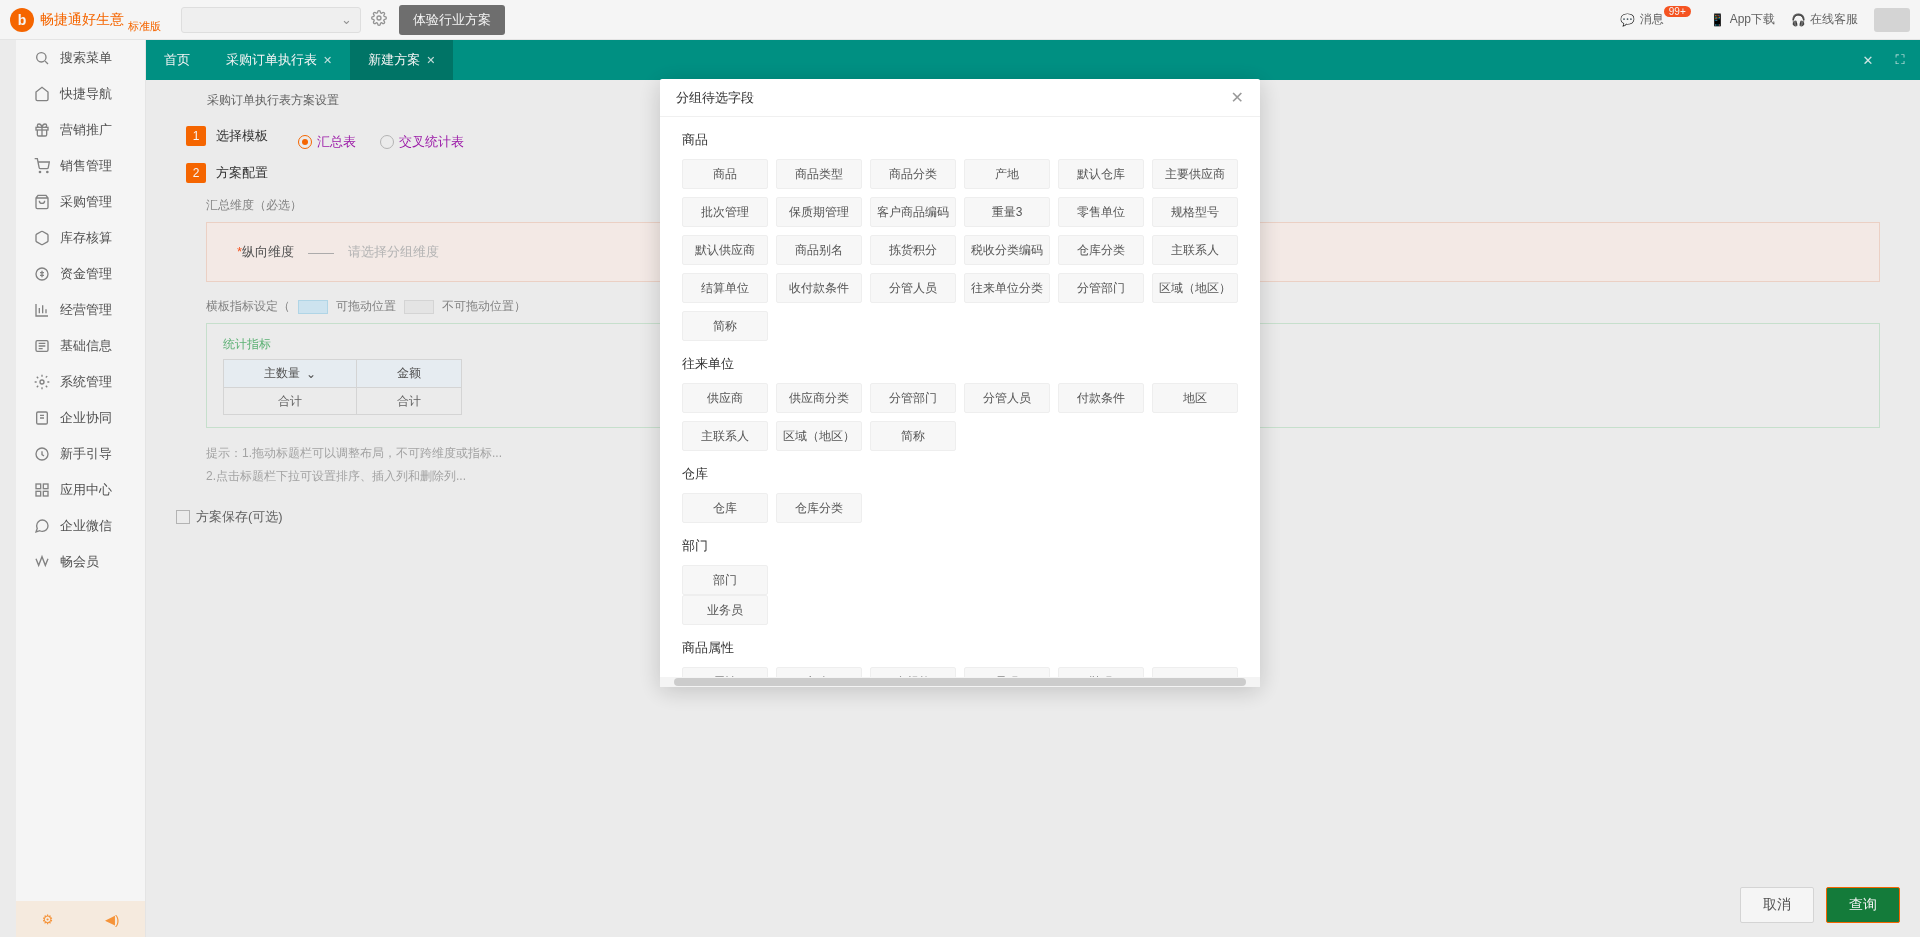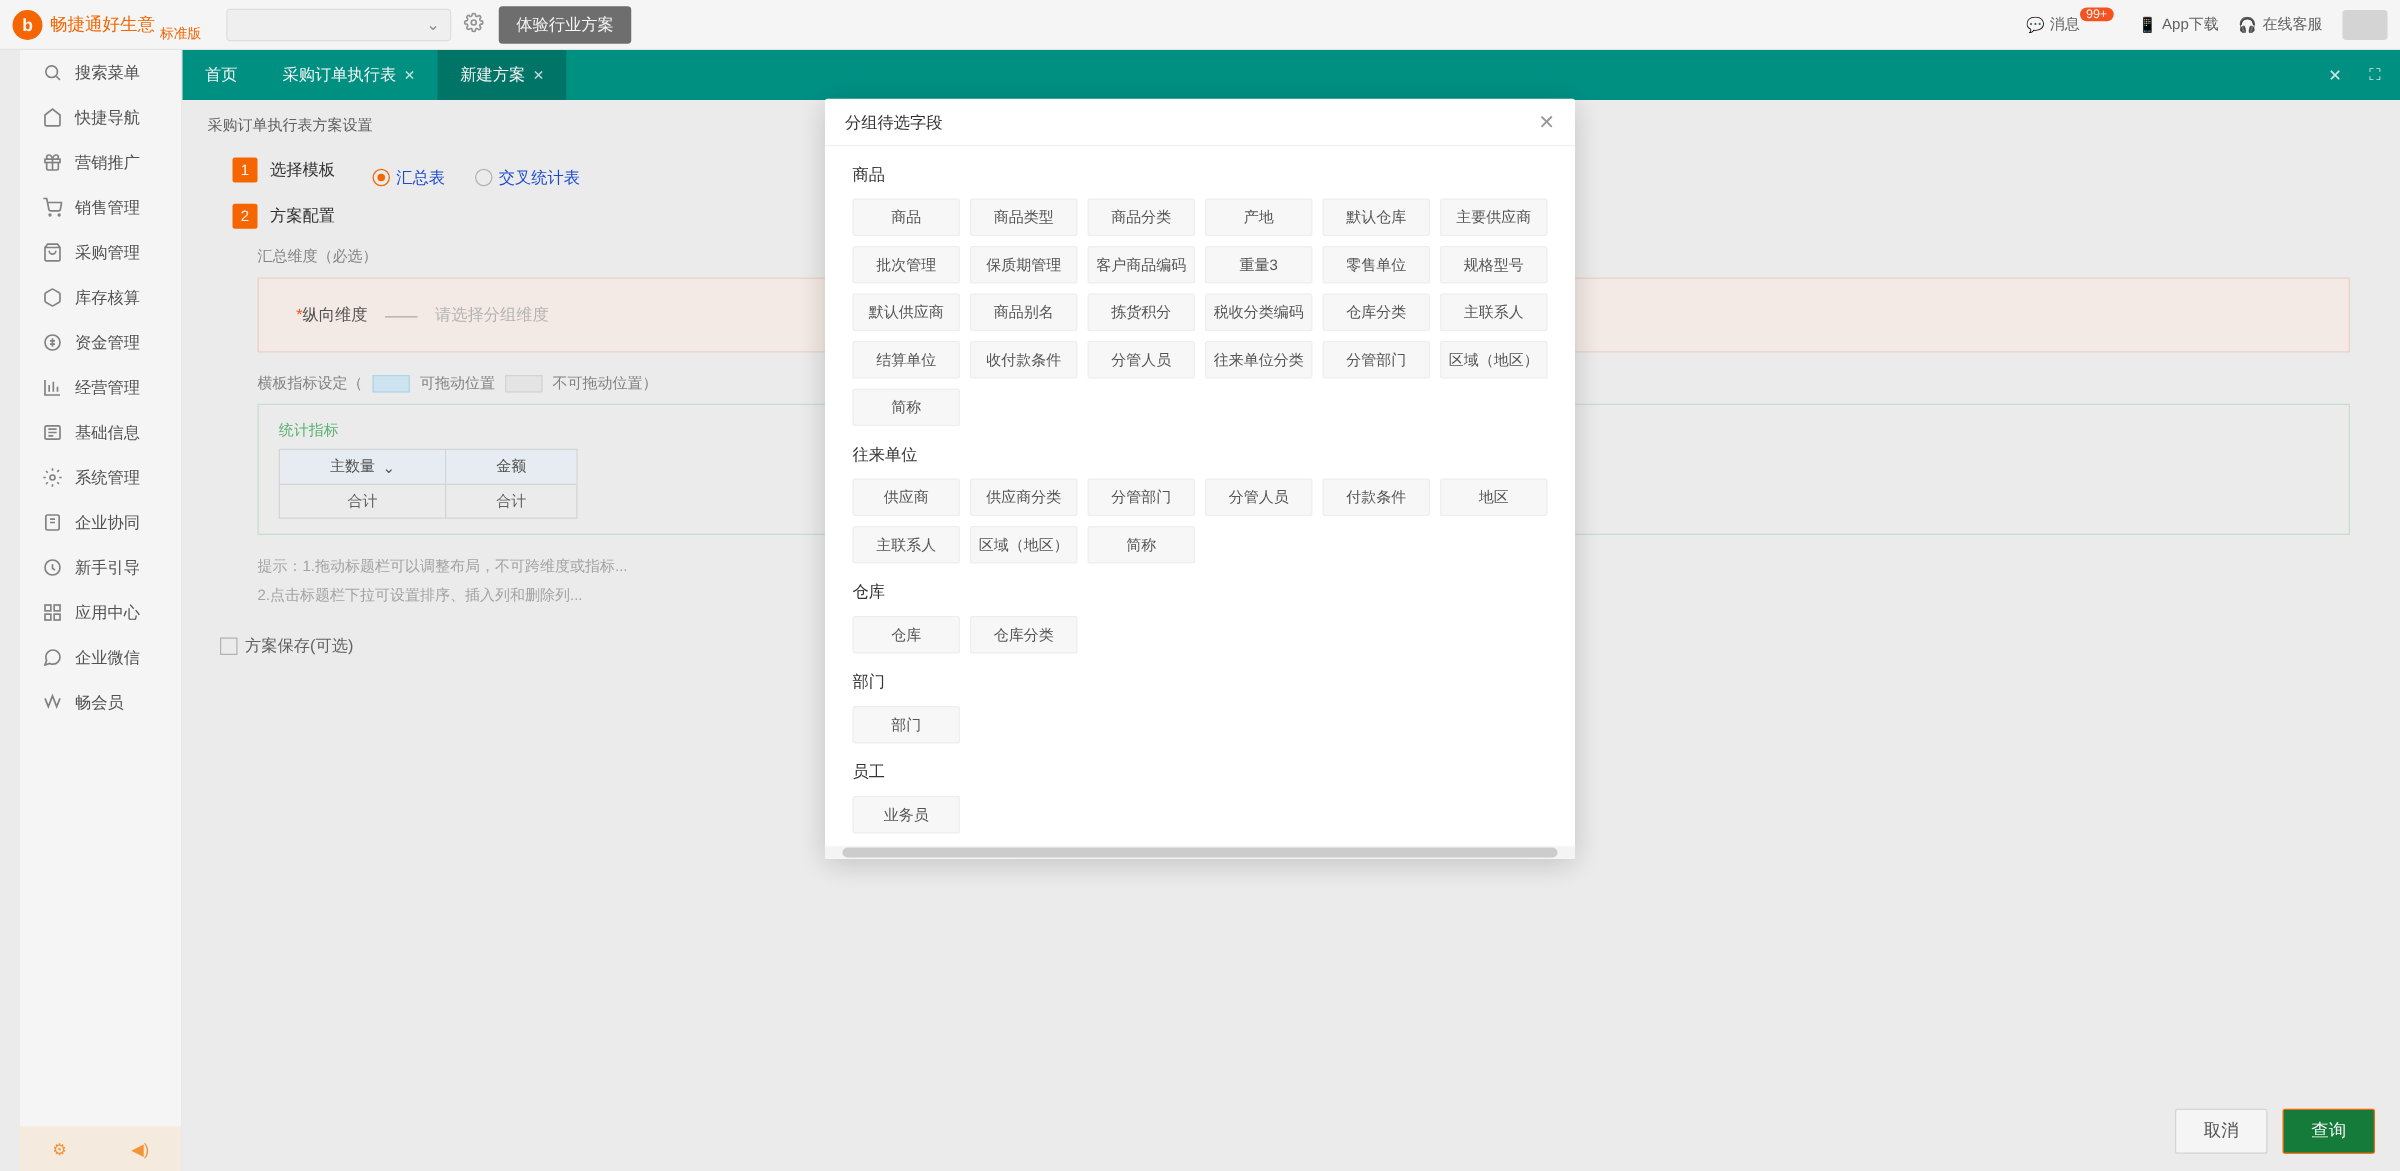--- a/index.html
+++ b/index.html
@@ -32,26 +32,26 @@
 
 .tabstrip { height: 40px; background: #009688; display: flex; align-items: center; color: #fff; }
 .tab { height: 100%; padding: 0 18px; display: flex; align-items: center; gap: 6px; cursor: pointer; font-size: 13px; }
 .tab.active { background: #00796b; }
 .tab-close { font-size: 11px; cursor: pointer; opacity: 0.8; }
 .tabstrip-right { margin-left: auto; display: flex; gap: 8px; padding-right: 8px; }
 .tabstrip-btn { width: 24px; height: 24px; display: flex; align-items: center; justify-content: center; cursor: pointer; opacity: 0.85; }
 
 
 .content { padding: 12px 20px; flex: 1; overflow: auto; }
-.breadcrumb { font-size: 12px; color: #666; margin-bottom: 10px; }
+.breadcrumb { font-size: 12px; color: #666; margin-bottom: 10px; margin-left: 41px; }
 .step-row { display: flex; align-items: center; gap: 10px; margin: 12px 0 8px 20px; }
 .step-num { width: 20px; height: 20px; background: #ff6a00; color: #fff; display: flex; align-items: center; justify-content: center; font-size: 12px; border-radius: 2px; }
 .step-label { font-size: 13px; font-weight: 500; color: #333; }
 .radio-group { display: flex; gap: 24px; margin-left: 20px; }
-.radio { display: flex; align-items: center; gap: 5px; font-size: 13px; color: #1d4ed8; margin-top: 12px; }
+.radio { display: flex; align-items: center; gap: 5px; font-size: 13px; color: #a21caf; margin-top: 12px; }
 .radio .dot { width: 14px; height: 14px; border: 1px solid #bbb; border-radius: 50%; display: inline-block; position: relative; }
 .radio.sel .dot { border-color: #ff6a00; }
 .radio.sel .dot::after { content: ''; width: 6px; height: 6px; background: #ff6a00; border-radius: 50%; position: absolute; top: 3px; left: 3px; }
 .subhead { font-size: 12px; color: #888; margin: 14px 0 8px 40px; }
 
 .pinkbox { background: #fdf3ef; border: 1px solid #f5d9cd; margin: 0 20px 0 40px; padding: 20px 30px; display: flex; align-items: center; gap: 14px; }
 .req-star { color: #ff5722; }
 .pink-label { font-size: 13px; color: #555; }
 .pink-dash { color: #aaa; }
 .pink-placeholder { color: #bbb; font-size: 13px; }
@@ -422,21 +422,20 @@
       </div>
       <div class="grp-title">仓库</div>
       <div class="chip-wrap">
         <div class="chip">仓库</div>
         <div class="chip">仓库分类</div>
       </div>
       <div class="grp-title">部门</div>
       <div class="chip-wrap">
         <div class="chip">部门</div>
       </div>
-      <div class="grp-title">员工</div>
       <div class="chip-wrap">
         <div class="chip">业务员</div>
       </div>
       <div class="grp-title">商品属性</div>
       <div class="chip-wrap">
         <div class="chip">属性</div>
         <div class="chip">颜色</div>
         <div class="chip">多规格</div>
         <div class="chip">尺码</div>
         <div class="chip">鞋码</div>

